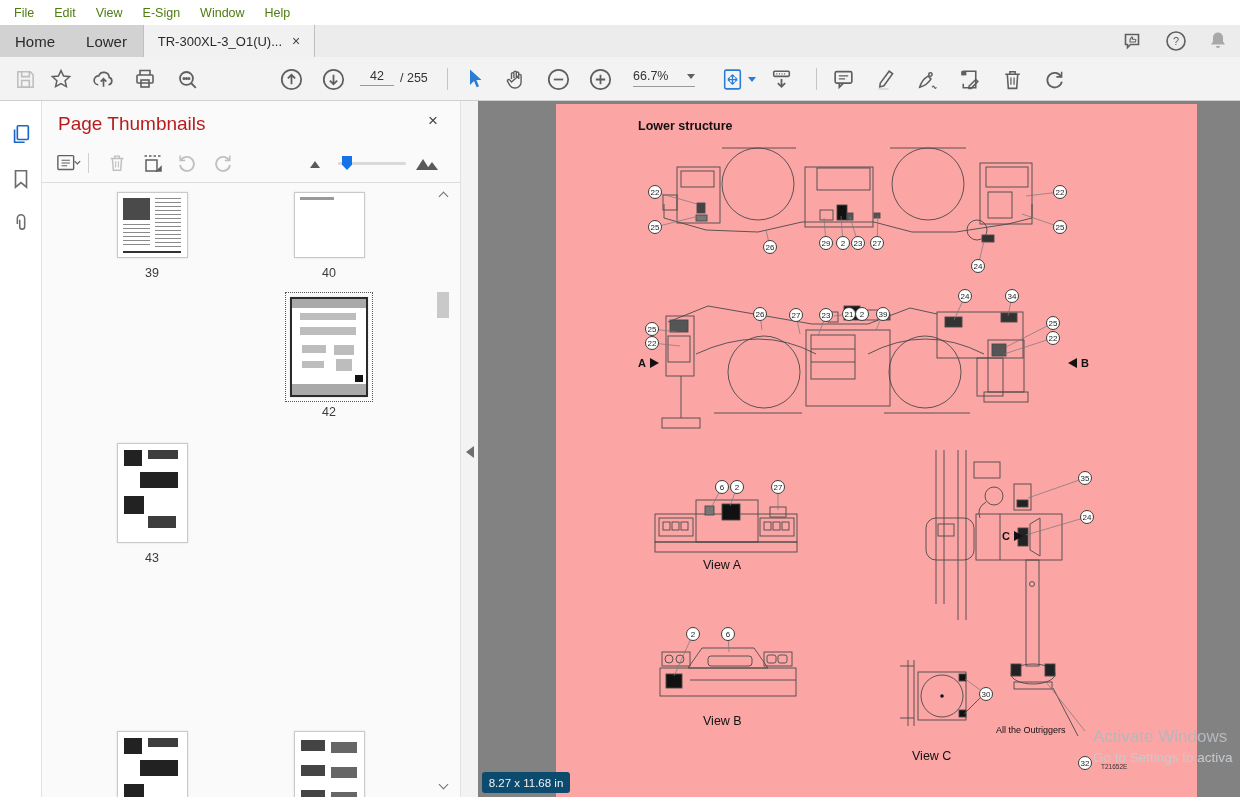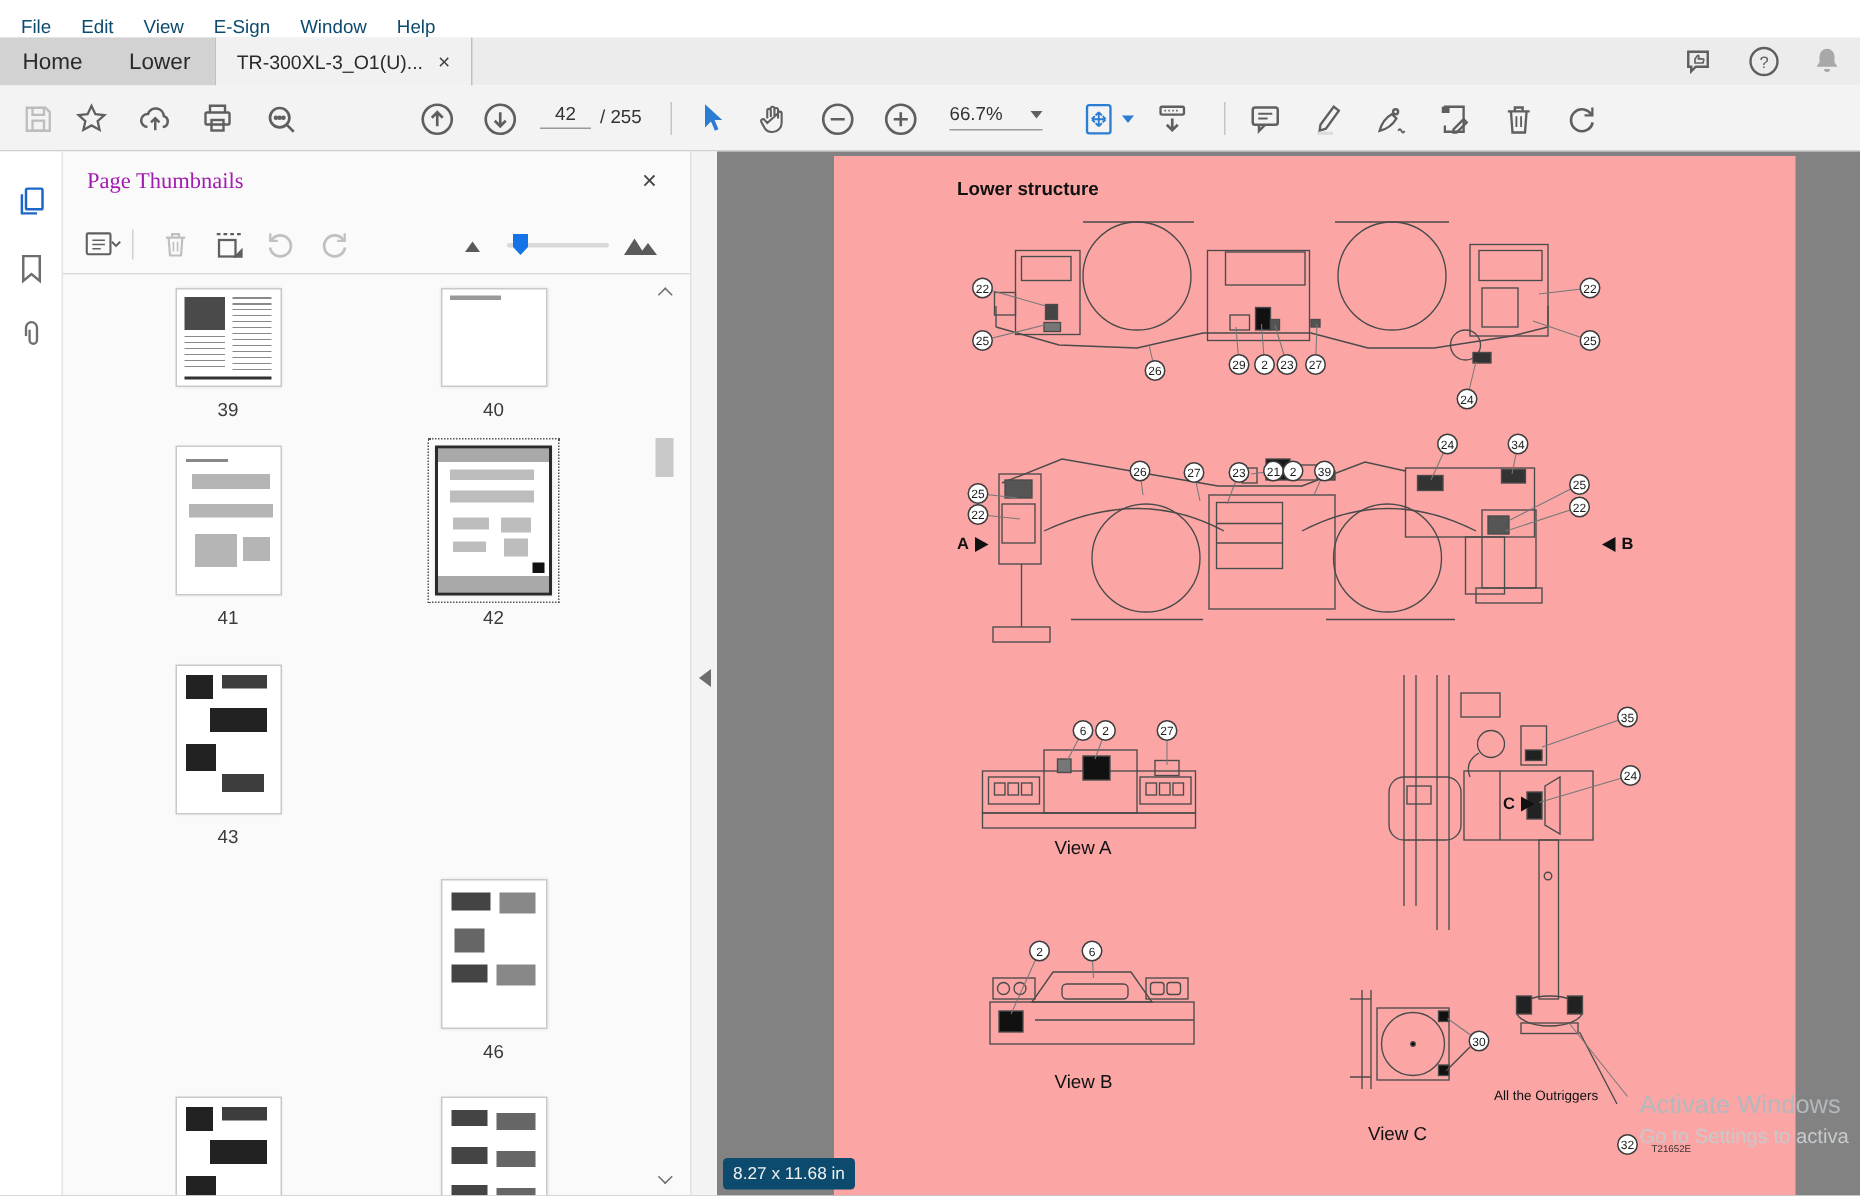--- a/index.html
+++ b/index.html
@@ -1,21 +1,21 @@
 <!DOCTYPE html>
 <html><head>
 <meta charset="utf-8">
 <style>
   * { margin:0; padding:0; box-sizing:border-box; }
   body { font-family:"Liberation Sans", sans-serif; background:#fff; }
   #app { position:relative; width:1240px; height:797px; overflow:hidden; background:#fff; }
 
   
   .menubar { position:absolute; left:0; top:0; width:1240px; height:25px; background:#fff;
-             display:flex; align-items:flex-end; font-size:12.5px; color:#0c4a6e; padding-left:4px; }
+             display:flex; align-items:center; font-size:12.5px; color:#4d7c0f; padding-left:4px; }
   .menu-item { padding:0 10px; cursor:default; }
 
   
   .tabbar { position:absolute; left:0; top:25px; width:1240px; height:32px; background:#ececec; }
   .tabbar .leftseg { position:absolute; left:0; top:0; width:143px; height:32px; background:#d2d2d2; }
   .tab { position:absolute; top:0; height:32px; display:flex; align-items:center; justify-content:center;
          font-size:15px; color:#2a2a2a; }
   .tab-home { left:0; width:70px; }
   .tab-tools { left:70px; width:73px; }
   .tab-doc { left:143px; width:172px; background:#f1f1f1; border-left:1px solid #bfbfbf; border-right:1px solid #bfbfbf;
@@ -35,21 +35,21 @@
               border-bottom:1px solid #9a9a9a; padding-bottom:3px; display:flex; justify-content:space-between; align-items:center; }
   .caret { width:0; height:0; border-left:4px solid transparent; border-right:4px solid transparent; border-top:5px solid #5f5f5f; }
 
   
   .leftrail { position:absolute; left:0; top:101px; width:42px; height:696px; background:#fff; border-right:1px solid #e3e3e3; }
   .rail-ic { position:absolute; left:9px; width:24px; height:24px; display:flex; align-items:center; justify-content:center; }
 
   
   .panel { position:absolute; left:42px; top:101px; width:418px; height:696px; background:#fafafa; }
   .panel-header { position:absolute; left:0; top:0; width:100%; height:42px; }
-  .panel-title { position:absolute; left:16px; top:12px; font-size:15px; color:#a21caf;font-family:Liberation Serif, serif; }
+  .panel-title { position:absolute; left:16px; top:12px; font-size:19px; color:#b91c1c; }
   .panel-close { position:absolute; right:22px; top:10px; font-size:17px; color:#444; }
   .panel-toolbar { position:absolute; left:0; top:42px; width:100%; height:40px; border-bottom:1px solid #dcdcdc; }
   .ptb { position:absolute; top:7px; width:26px; height:26px; display:flex; align-items:center; justify-content:center; }
   .ptb-sep { position:absolute; left:46px; top:10px; width:1px; height:20px; background:#cfcfcf; }
   .slider-track { position:absolute; left:296px; top:19px; width:68px; height:3px; background:#d9d9d9; border-radius:2px; }
   .slider-handle { position:absolute; left:4px; top:-6px; width:10px; height:14px; background:#1473e6;
                    clip-path:polygon(0 0,100% 0,100% 62%,50% 100%,0 62%); }
   .thumb-scroll { position:absolute; left:0; top:84px; width:392px; height:612px; overflow:hidden; }
   .thumb-cell { position:absolute; width:120px; text-align:center; }
   .thumb { position:relative; margin:0 auto; background:#fff; border:1px solid #c9c9c9; box-shadow:0 0 2px rgba(0,0,0,.12); }
@@ -382,35 +382,27 @@
     </div>
     <div class="thumb-scroll">
         <div class="thumb-cell" style="left: 50px; top: 7px;">
           <div class="thumb v-text" style="width: 71px; height: 66px;"></div>
           <div class="thumb-num">39</div>
         </div>
         <div class="thumb-cell" style="left: 227px; top: 7px;">
           <div class="thumb v-blank" style="width: 71px; height: 66px;"></div>
           <div class="thumb-num">40</div>
         </div>
-        <div class="thumb-cell" style="left: 50px; top: 112px;">
-          <div class="thumb v-diagram" style="width: 71px; height: 100px;"></div>
-          <div class="thumb-num">41</div>
-        </div>
         <div class="thumb-cell selected" style="left: 227px; top: 112px;">
           <div class="thumb v-page42" style="width: 78px; height: 100px;"></div>
           <div class="thumb-num">42</div>
         </div>
         <div class="thumb-cell" style="left: 50px; top: 258px;">
           <div class="thumb v-warn-a" style="width: 71px; height: 100px;"></div>
           <div class="thumb-num">43</div>
-        </div>
-        <div class="thumb-cell" style="left: 227px; top: 401px;">
-          <div class="thumb v-warn-d" style="width: 71px; height: 100px;"></div>
-          <div class="thumb-num">46</div>
         </div>
         <div class="thumb-cell" style="left: 50px; top: 546px;">
           <div class="thumb v-warn-a" style="width: 71px; height: 100px;"></div>
         </div>
         <div class="thumb-cell" style="left: 227px; top: 546px;">
           <div class="thumb v-warn-b" style="width: 71px; height: 100px;"></div>
         </div>
       </div>
     <div class="panel-scrollbar">
       <div class="chev chev-up"></div>

